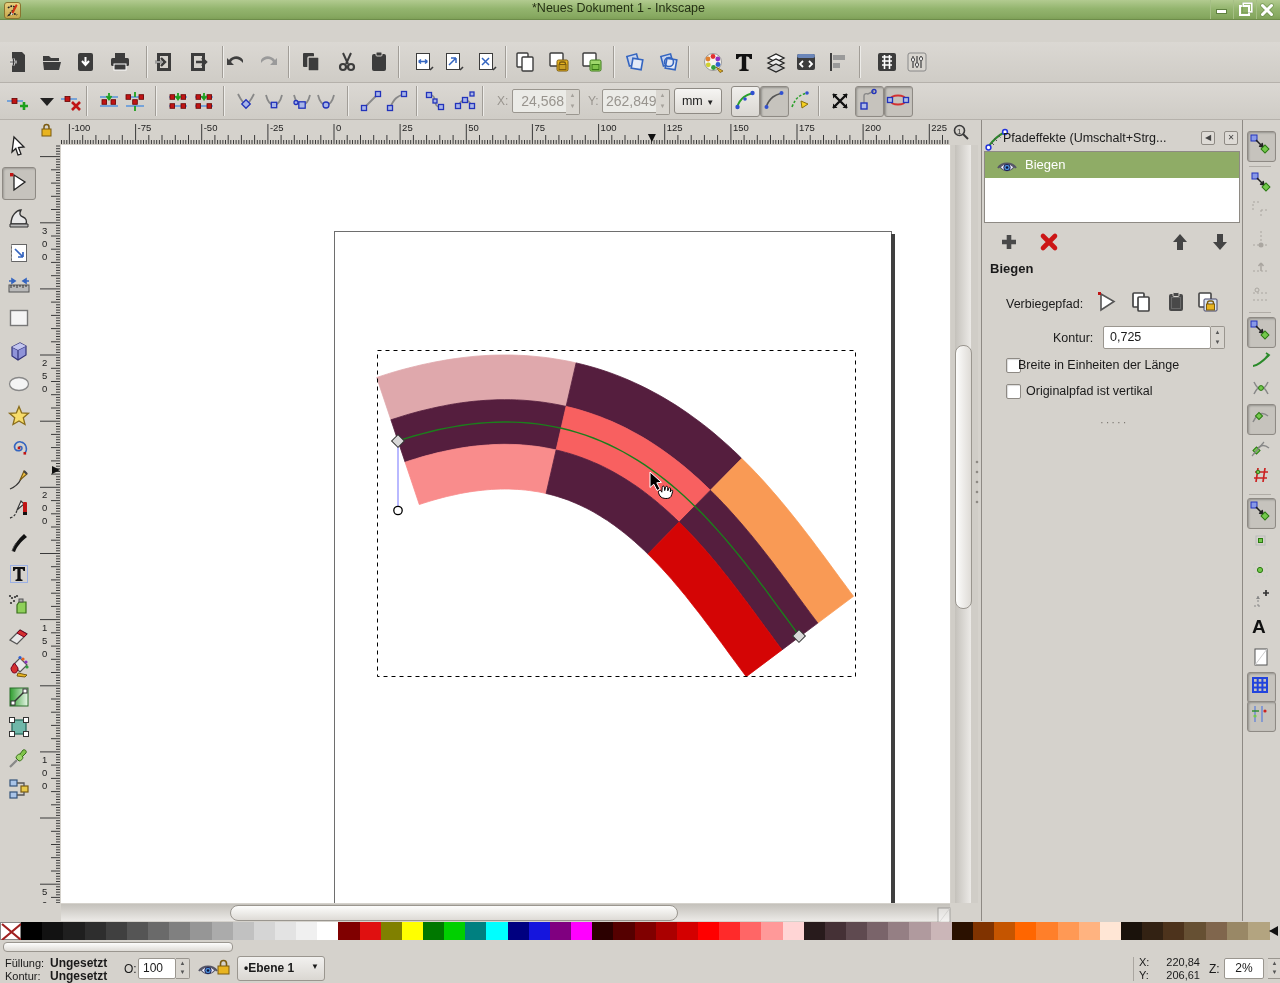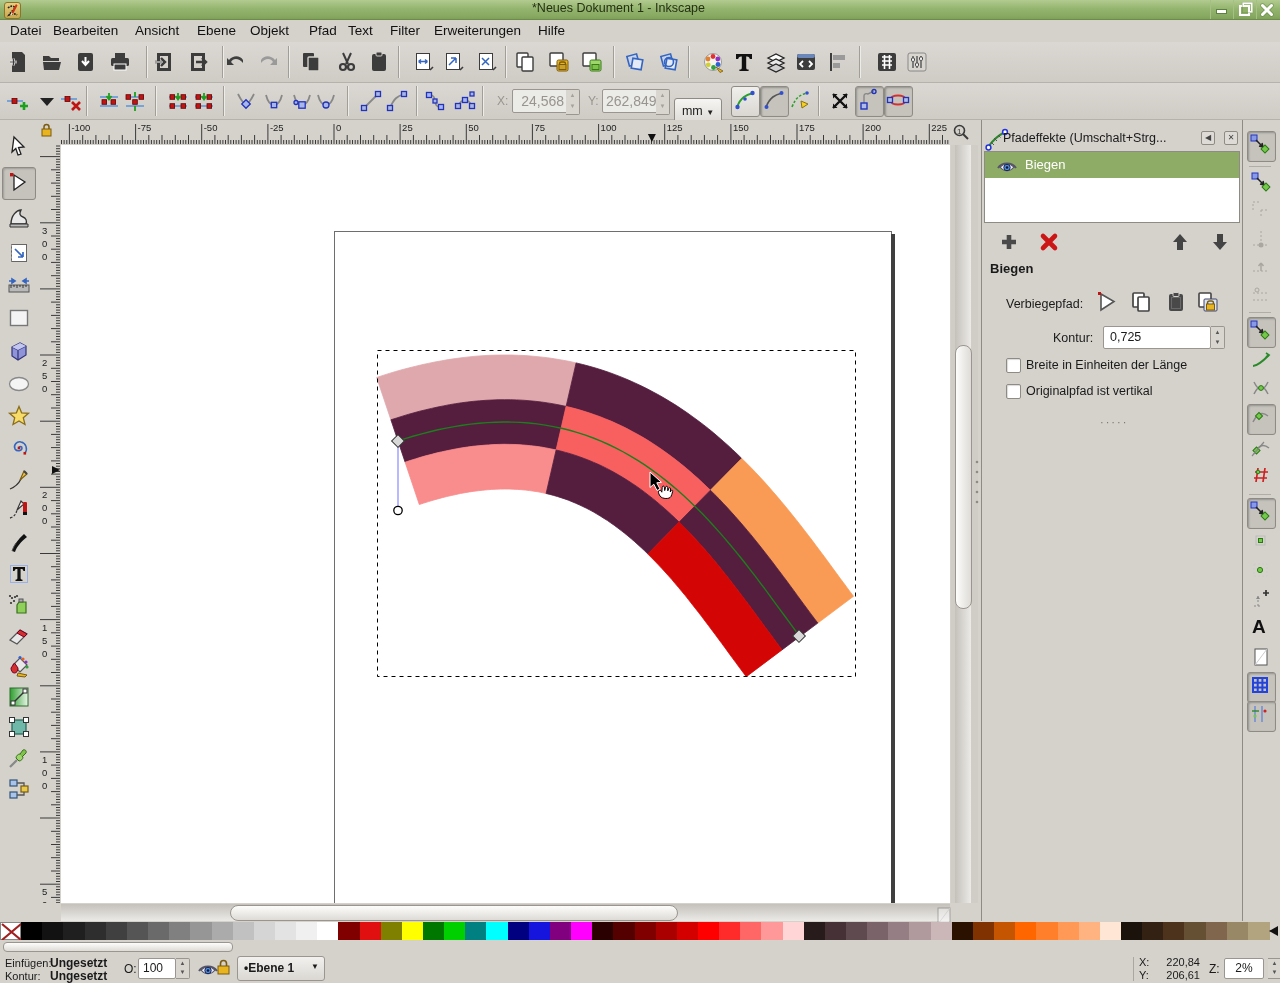--- a/index.html
+++ b/index.html
@@ -34,32 +34,20 @@
       </svg>
  <svg style="position:absolute;left:1260px;top:3px" width="14" height="14">
         <path d="M2.5 2.5 L11.5 11.5 M11.5 2.5 L2.5 11.5" stroke="#5f813f" stroke-width="4.6" stroke-linecap="round" opacity="0.5"></path>
         <path d="M2.5 2.5 L11.5 11.5 M11.5 2.5 L2.5 11.5" stroke="#fff" stroke-width="3" stroke-linecap="round"></path>
       </svg>
  <div style="position:absolute;left:1210px;top:0;width:1px;height:19px;background:#a5bf85"></div>
  <div style="position:absolute;left:1233px;top:0;width:1px;height:19px;background:#a5bf85"></div>
  <div style="position:absolute;left:1256px;top:0;width:1px;height:19px;background:#a5bf85"></div>
 </div>
 
-<div style="position:absolute;left:0;top:20px;width:1280px;height:22px;background:#d5d2cc;font-size:13.5px;color:#111">
-<span style="position:absolute;left:10px;top:3px">Datei</span>
-<span style="position:absolute;left:53px;top:3px">Bearbeiten</span>
-<span style="position:absolute;left:135px;top:3px">Ansicht</span>
-<span style="position:absolute;left:197px;top:3px">Ebene</span>
-<span style="position:absolute;left:250px;top:3px">Objekt</span>
-<span style="position:absolute;left:309px;top:3px">Pfad</span>
-<span style="position:absolute;left:348px;top:3px">Text</span>
-<span style="position:absolute;left:390px;top:3px">Filter</span>
-<span style="position:absolute;left:434px;top:3px">Erweiterungen</span>
-<span style="position:absolute;left:538px;top:3px">Hilfe</span>
-</div>
 
 <div style="position:absolute;left:0;top:42px;width:1280px;height:40px;background:linear-gradient(#dbd8d3,#cfccc6);border-bottom:1px solid #b5b1ab">
       <div style="position:absolute;left:6px;top:8px;width:24px;height:24px;"><svg width="24" height="24" viewBox="0 0 24 24">
           <path d="M6 2 h10 l3 3 v17 H6 Z" fill="#3c3c3c"></path>
           <path d="M4 12 h7 M7.5 8.5 v7" stroke="#fff" stroke-width="2.4"></path>
           <path d="M4 12 h7 M7.5 8.5 v7" stroke="#3c3c3c" stroke-width="1.2"></path>
         </svg></div>
       <div style="position:absolute;left:40px;top:8px;width:24px;height:24px;"><svg width="24" height="24" viewBox="0 0 24 24">
           <path d="M3 6 h6 l2 2 h8 v3 H3 Z" fill="#3c3c3c"></path>
           <path d="M3 12 h18 l-2 8 H4 Z" fill="#3c3c3c"></path>
@@ -284,21 +272,21 @@
       <div class="spinner gray" style="left:566px;top:6px">
         <i>▲</i>
         <i>▼</i>
       </div>
       <span style="position:absolute;left:588px;top:11px;font-size:12px;color:#98948e">Y:</span>
       <div class="spingray" style="left:602px;top:6px;width:48px"><span>262,849</span></div>
       <div class="spinner gray" style="left:656px;top:6px">
         <i>▲</i>
         <i>▼</i>
       </div>
-      <div class="mmbtn" style="left:674px;top:15px">mm <span style="font-size:8px">▼</span></div>
+      <div class="mmbtn" style="left:674px;top:5px">mm <span style="font-size:8px">▼</span></div>
       <div class="togbtn" style="left:731px;top:3px"><svg width="24" height="24" viewBox="0 0 24 24">
           <path d="M4 19 C8 9 13 7 20 5" fill="none" stroke="#2aa02a" stroke-width="2"></path>
           <circle cx="4.5" cy="19" r="2.2" fill="#3050d0"></circle>
           <circle cx="19.5" cy="5" r="2.2" fill="#3050d0"></circle>
           <circle cx="12" cy="11" r="1.8" fill="#3050d0"></circle>
         </svg></div>
       <div class="togbtn pressed" style="left:760px;top:3px"><svg width="24" height="24" viewBox="0 0 24 24">
           <path d="M4 19 C8 9 13 7 20 5" fill="none" stroke="#555" stroke-width="1.6"></path>
           <circle cx="4.5" cy="19" r="2" fill="#3050d0"></circle>
           <circle cx="19.5" cy="5" r="2" fill="#3050d0"></circle>
@@ -1224,21 +1212,21 @@
           <rect x="11.5" y="11" width="6" height="4" rx="2" fill="none" stroke="#7a5b10" stroke-width="1.4"></rect>
           <rect x="10.5" y="14" width="8" height="6" fill="#e8b420" stroke="#7a5b10"></rect>
         </svg></div>
   <span class="pl" style="left:71px;top:211px">Kontur:</span>
   <div style="position:absolute;left:121px;top:206px;width:100px;height:21px;background:#fff;border:1px solid #9a968f;border-radius:2px;font-size:12.5px;line-height:21px;padding-left:6px">0,725</div>
   <div class="spinner" style="left:229px;top:206px;height:21px">
         <i style="line-height:10px">▲</i>
         <i style="line-height:10px">▼</i>
       </div>
   <div class="chk" style="left:24px;top:238px"></div>
-  <span class="pl" style="left:44px;top:238px">Breite in Einheiten der Länge</span>
+  <span class="pl" style="left:36px;top:238px">Breite in Einheiten der Länge</span>
   <div class="chk" style="left:24px;top:264px"></div>
   <span class="pl" style="left:44px;top:264px">Originalpfad ist vertikal</span>
   <div style="position:absolute;left:118px;top:296px;width:24px;height:4px;color:#77736d;font-size:11px;letter-spacing:2px">·····</div>
 </div>
 
 <div style="position:absolute;left:1242px;top:120px;width:1px;height:801px;background:#8e8a84"></div>
 <div style="position:absolute;left:1243px;top:120px;width:37px;height:801px;background:#d5d2cc">
       <div class="togbtn pressed" style="left:4px;top:11px"><svg width="22" height="22" viewBox="0 0 22 22">
           <rect x="2" y="2" width="6" height="6" fill="#8899e8" stroke="#2233bb"></rect>
           <path d="M7 7 L14 14 M14 14 l-1-4 M14 14 l-4-1" stroke="#222" stroke-width="1.5" fill="none"></path>
@@ -1393,21 +1381,21 @@
       <div style="position:absolute;left:1247.9px;top:0;width:21.8px;height:18px;background:#b3a480"></div>
  <svg style="position:absolute;left:1268px;top:3px" width="11" height="12">
         <path d="M10 1 L10 11 L1 6 Z" fill="#111"></path>
       </svg>
 </div>
 <div style="position:absolute;left:0;top:940px;width:1280px;height:15px;background:#d5d2cc">
  <div style="position:absolute;left:3px;top:2px;width:228px;height:8px;border:1px solid #9a968f;border-radius:4px;background:linear-gradient(#fdfdfc,#dedbd6)"></div>
 </div>
 
 <div style="position:absolute;left:0;top:955px;width:1280px;height:28px;background:#d5d2cc;font-size:11px;color:#1a1a1a">
-  <span style="position:absolute;left:5px;top:2px">Einfügen:</span>
+  <span style="position:absolute;left:5px;top:2px">Füllung:</span>
   <span style="position:absolute;left:5px;top:15px">Kontur:</span>
   <span style="position:absolute;left:50px;top:1px;font-weight:bold;font-size:12px">Ungesetzt</span>
   <span style="position:absolute;left:50px;top:14px;font-weight:bold;font-size:12px">Ungesetzt</span>
   <span style="position:absolute;left:124px;top:7px;font-size:12px">O:</span>
   <div style="position:absolute;left:138px;top:3px;width:32px;height:19px;background:#fff;border:1px solid #9a968f;border-radius:2px;font-size:12px;line-height:19px;padding-left:4px">100</div>
   <div class="spinner" style="left:176px;top:3px;height:19px">
         <i style="line-height:9px">▲</i>
         <i style="line-height:9px">▼</i>
       </div>
   <div style="position:absolute;left:196px;top:3px;width:18px;height:18px"><svg width="24" height="24" viewBox="0 0 24 24">

